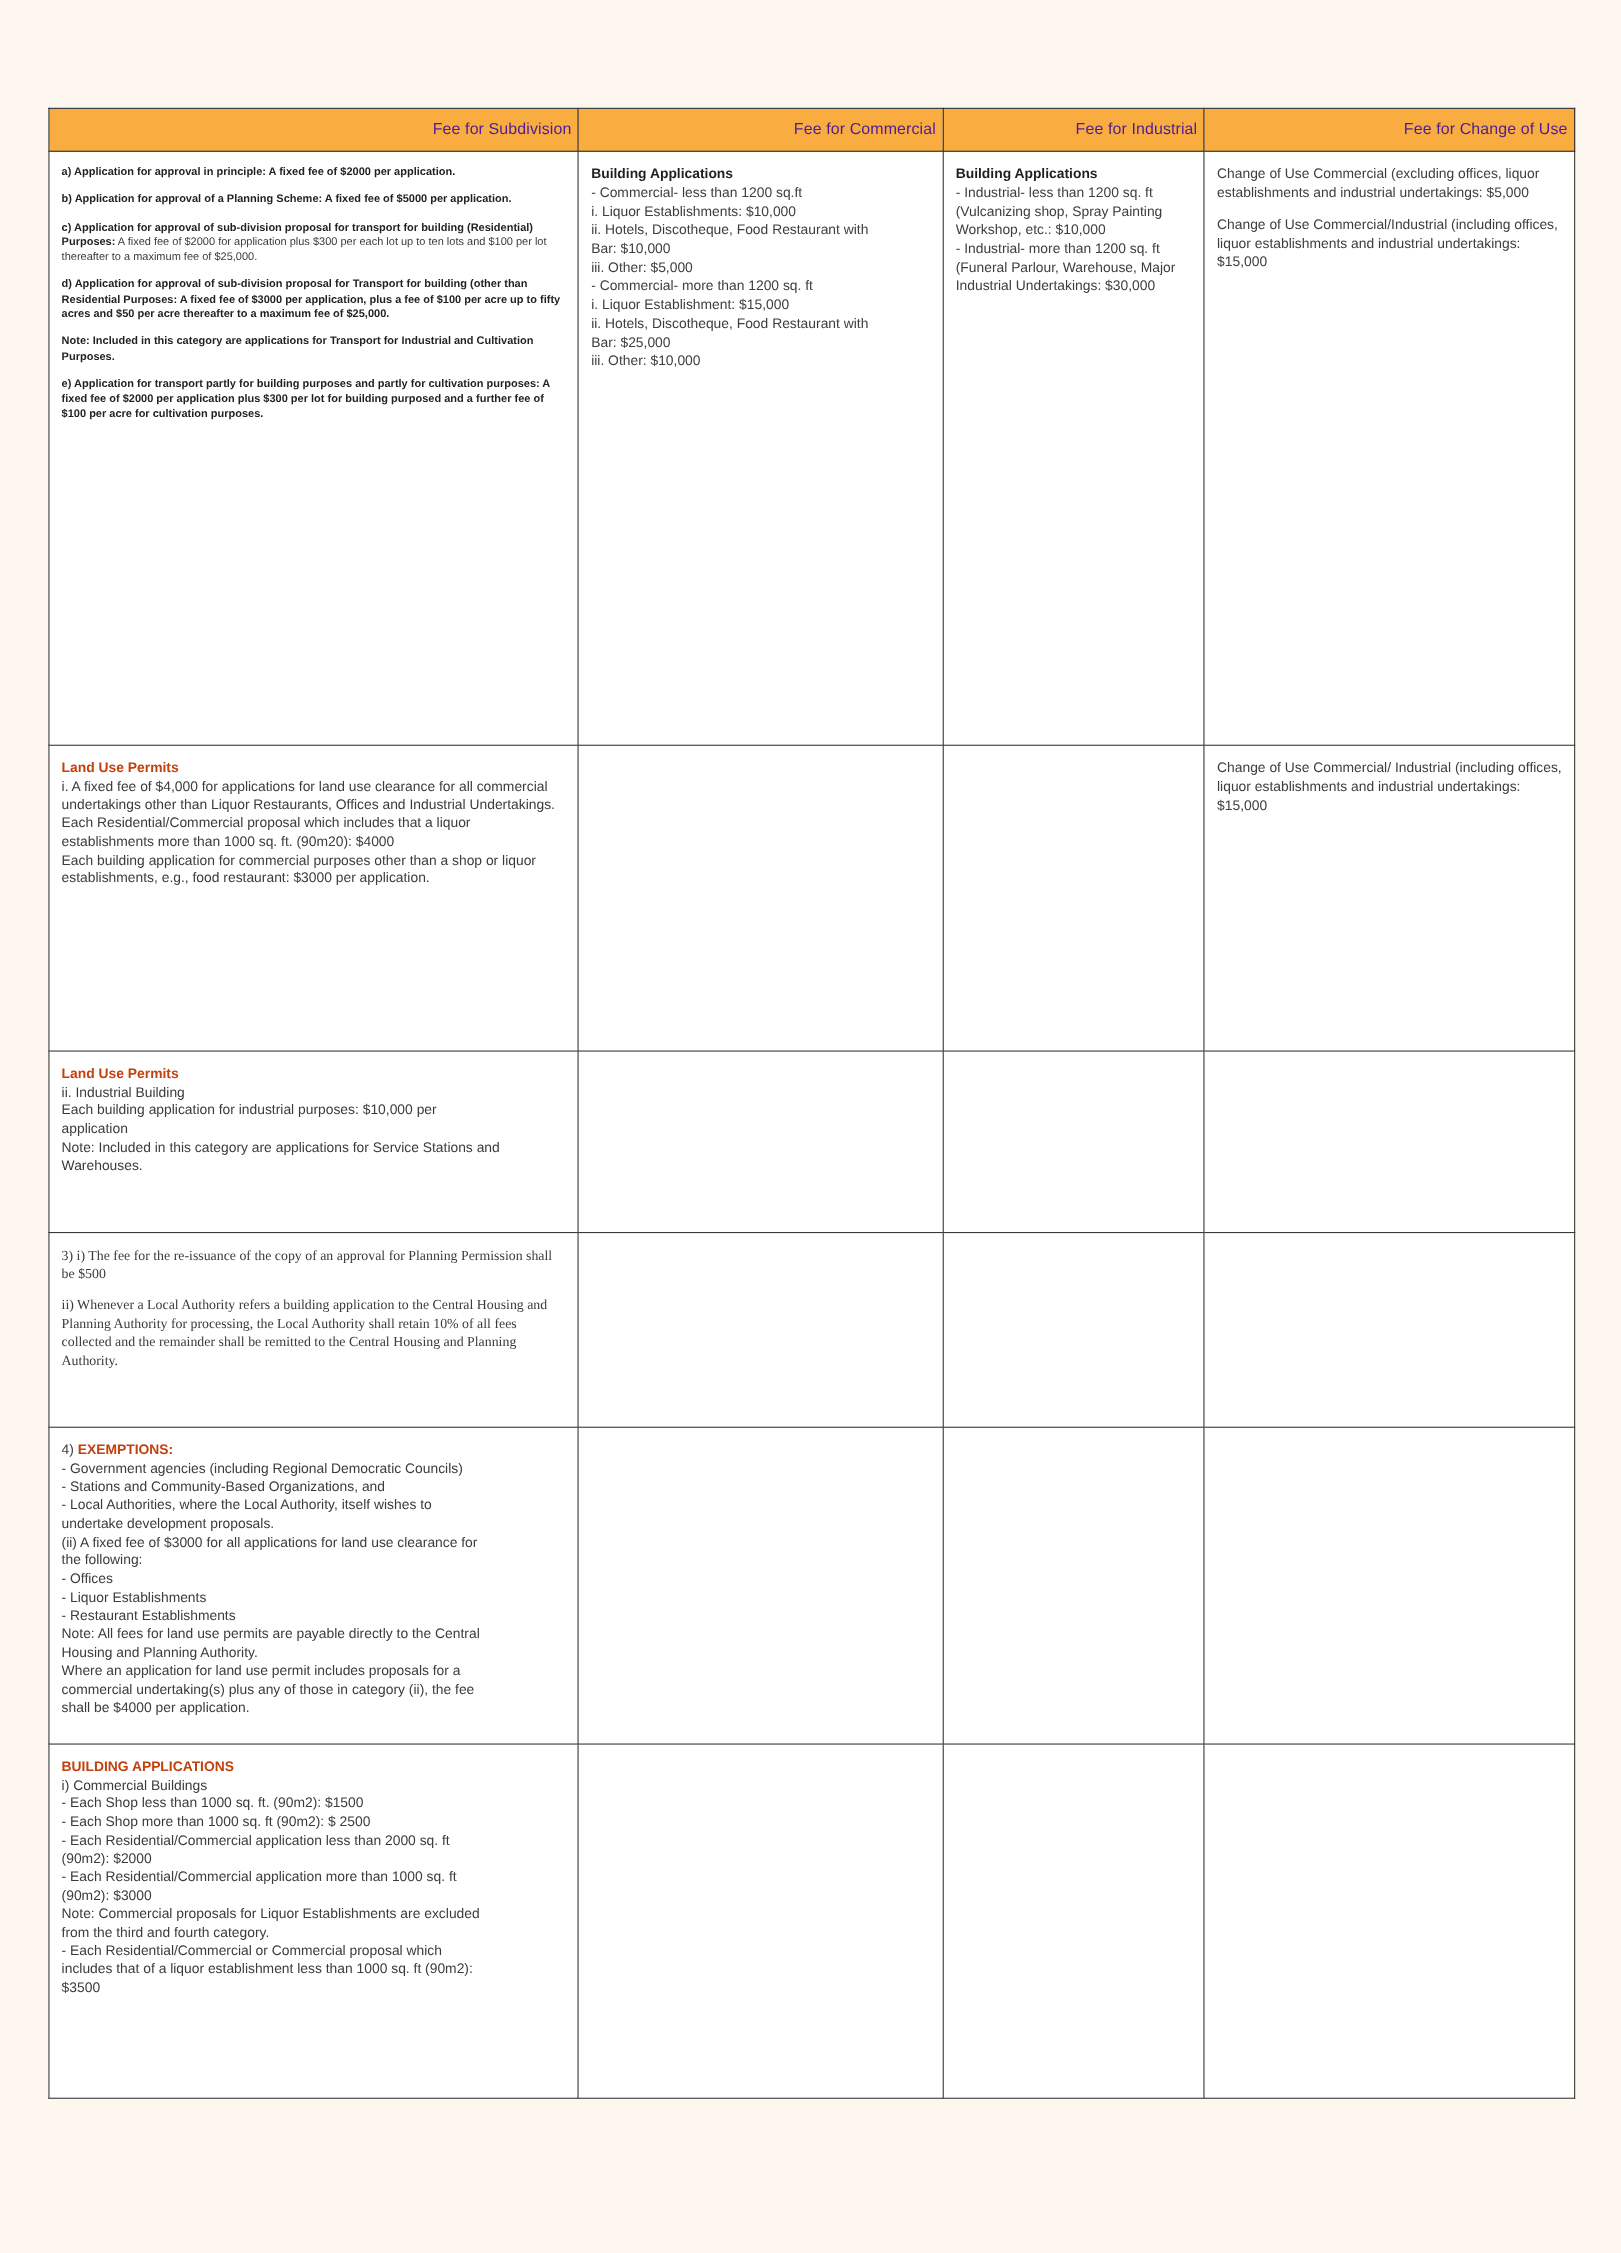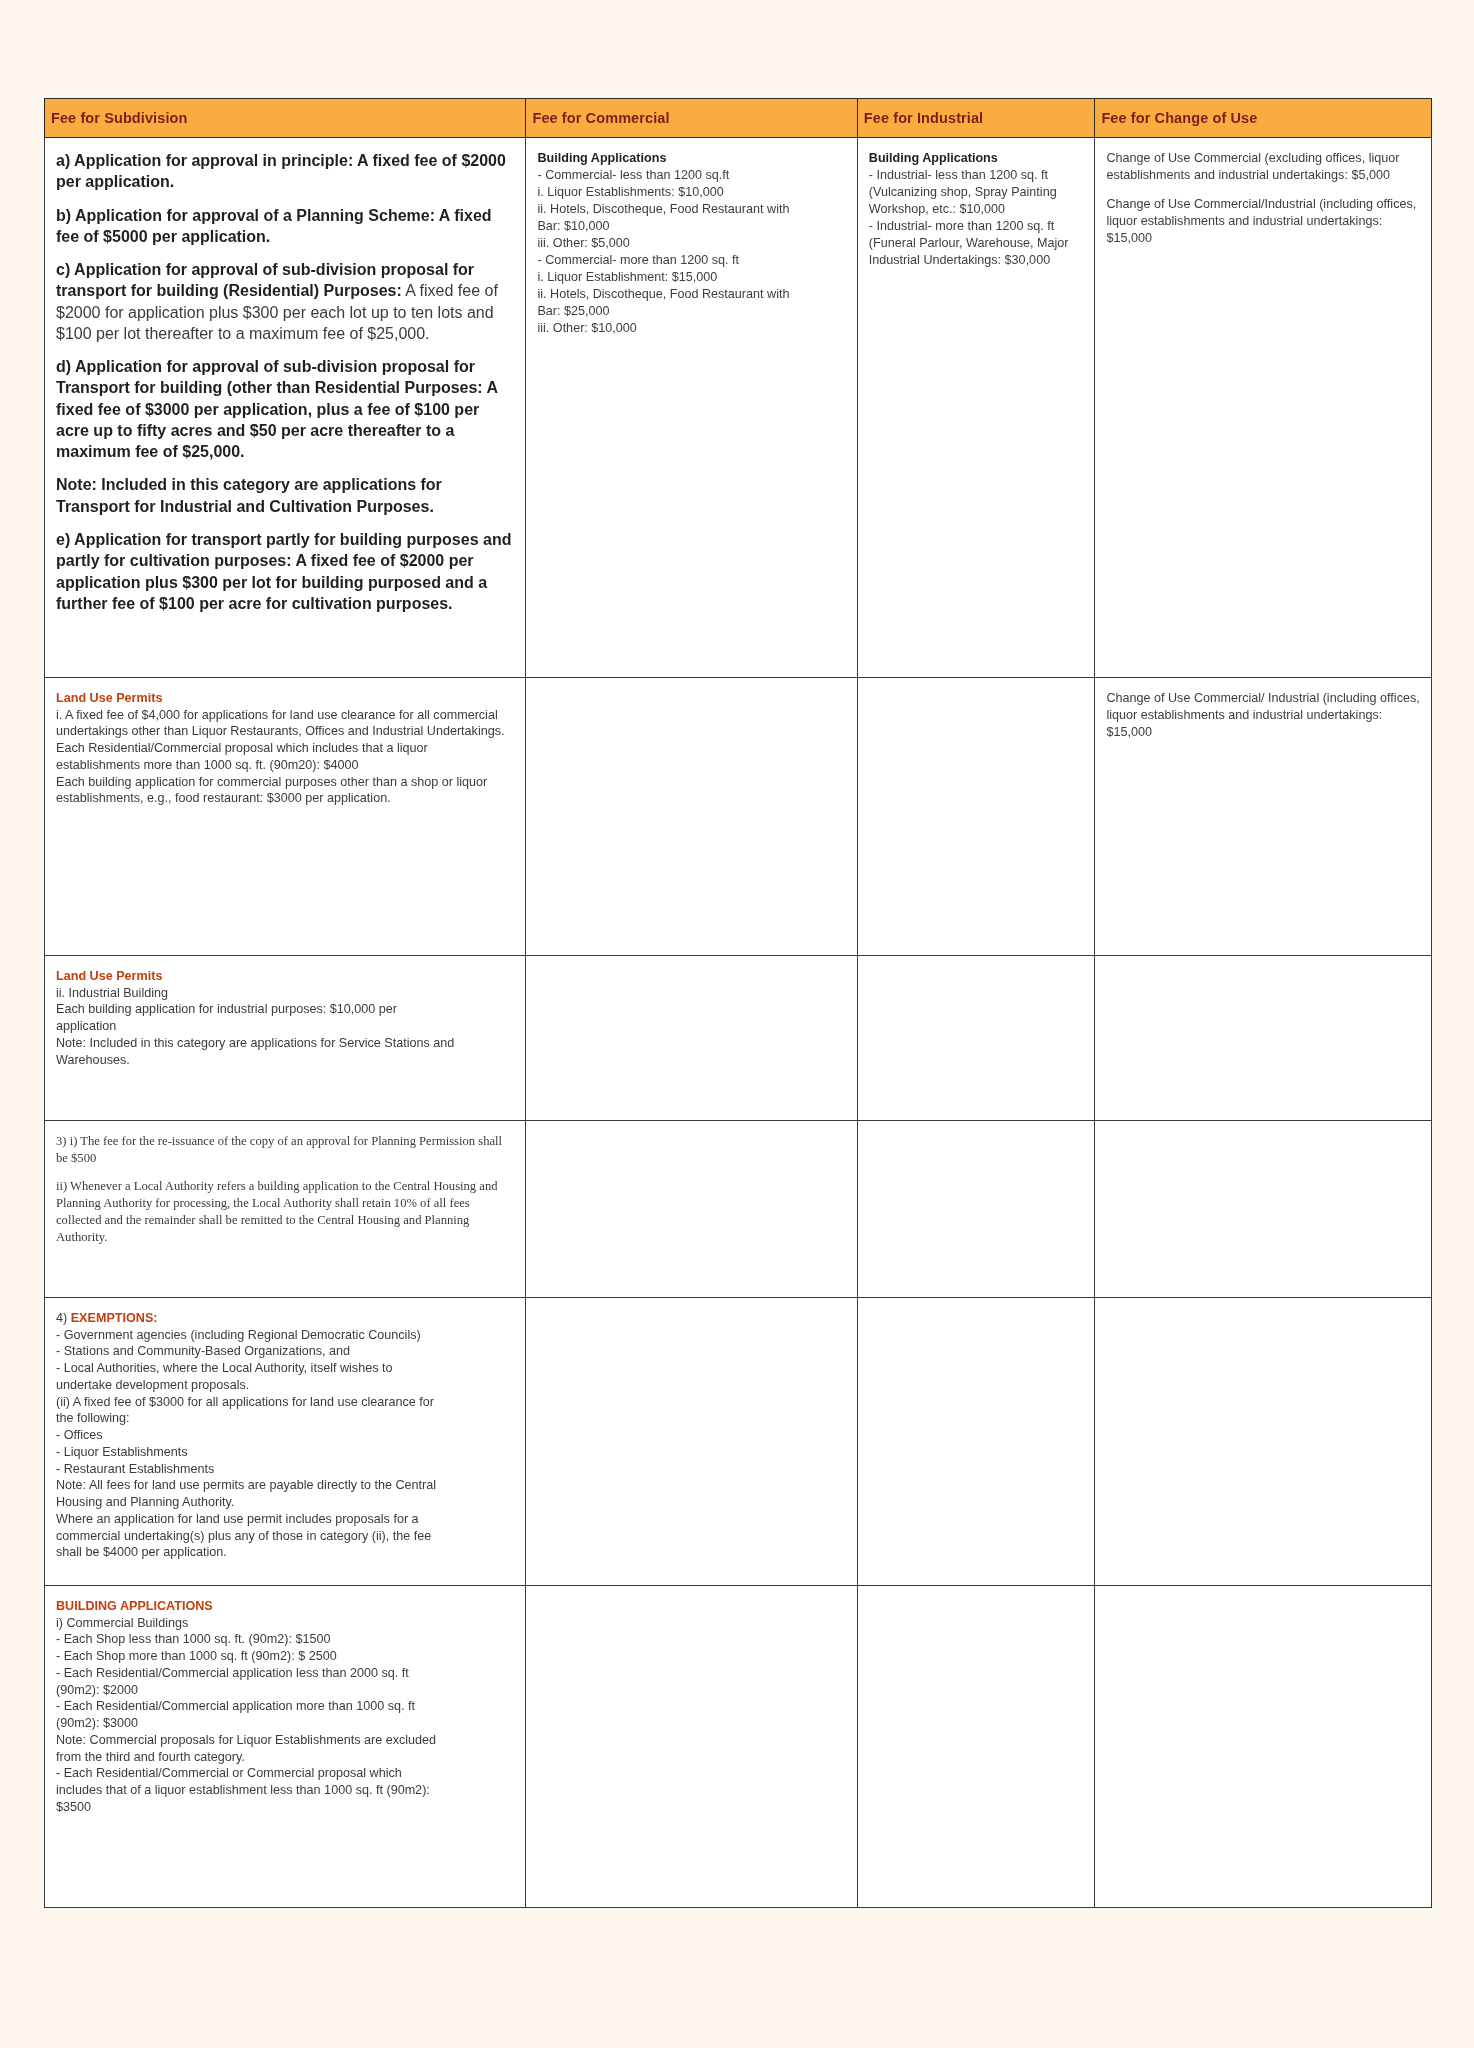--- a/index.html
+++ b/index.html
@@ -48,44 +48,44 @@
     table-layout: fixed;
     background: #ffffff;
   }
   table.fees th, table.fees td {
     border: 1px solid #3a3a3a;
     vertical-align: top;
     box-sizing: border-box;
   }
   table.fees thead th {
     background: #f9ad41;
-    text-align: left;
+    text-align: right;
     font-size: 14.5px;
-    font-weight: bold;
+    font-weight: normal;
     padding: 11px 6px 11px 6px;
-    color: #7f1d1d;
+    color: #4c1d95;
     border-color: #2b2b2b;
     letter-spacing: 0.1px;
   }
   table.fees tbody td {
     padding: 12px 11px 14px 11px;
     background: #ffffff;
   }
   .col1 { width: 462px; }
   .col2 { width: 318px; }
   .col3 { width: 228px; }
   .col4 { width: 323px; }
 
   .blk {
     margin: 0 0 12px 0;
     line-height: 1.33;
   }
   .blk:last-child { margin-bottom: 0; }
 
-  .c1txt { font-size: 16px; color: #231f20; }
+  .c1txt { font-size: 10px; color: #231f20; }
   .c1txt.bold { font-weight: bold; }
   .c1txt .b { font-weight: bold; }
   .c1txt .r { font-weight: normal; color: #3b3b3b; }
 
   .cell-note { font-size: 12.6px; color: #3b3b3b; line-height: 1.33; }
   .cell-note .hd { font-weight: bold; color: #c2410c; }
 
   .c2txt, .c3txt, .c4txt {
     font-size: 12.6px;
     color: #3d3d3d;

